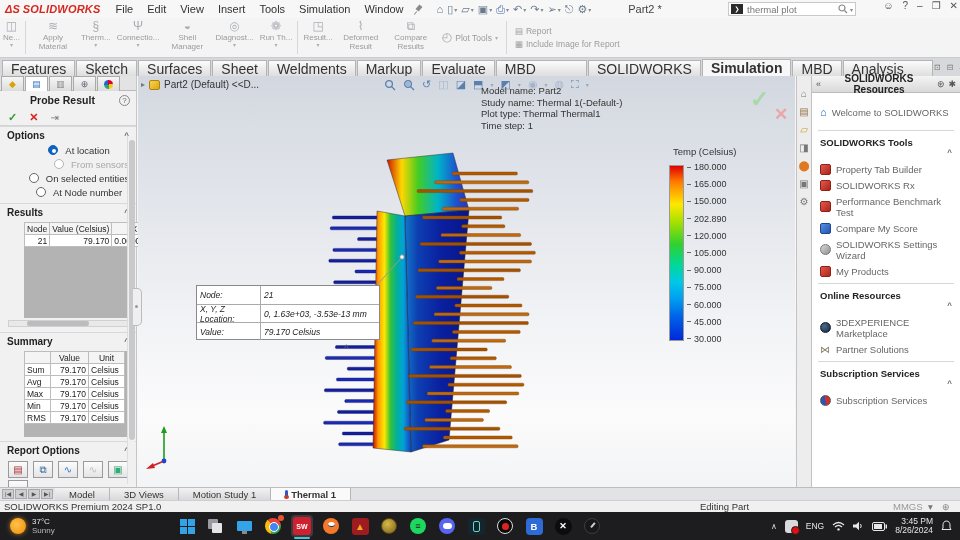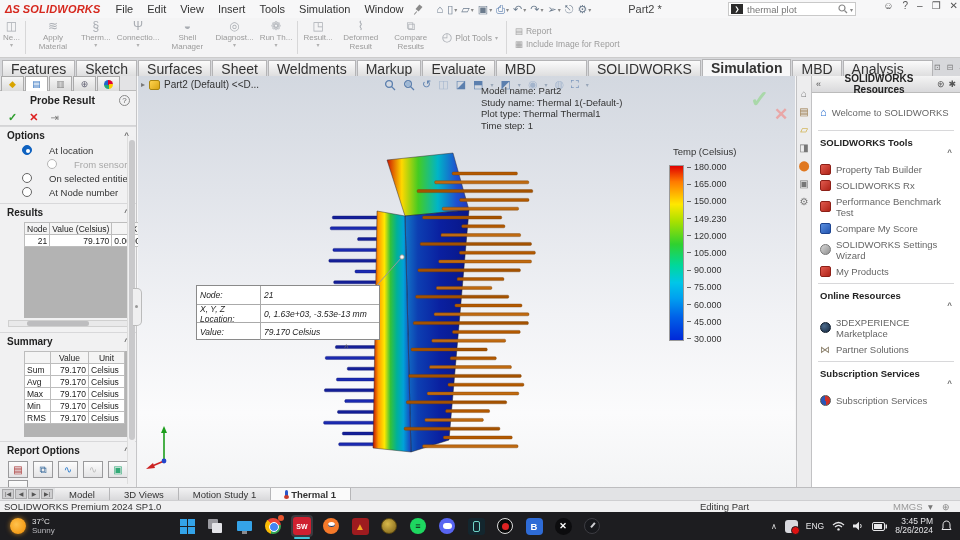--- a/index.html
+++ b/index.html
@@ -53,21 +53,21 @@
   .pie { width:9px; height:9px; border-radius:50%; background:conic-gradient(#d03 0 25%, #fc0 0 50%, #2a7 0 75%, #26c 0 100%); }
   .pm-title { display:flex; align-items:center; height:18px; padding:0 6px; }
   .pm-title b { flex:1; text-align:center; font-size:10.5px; color:#222; }
   .help-circ { width:11px; height:11px; border:1px solid #888; border-radius:50%; color:#666; font-size:8px; text-align:center; line-height:10px; }
   .pm-actions { display:flex; align-items:center; gap:12px; height:17px; padding:0 8px; border-bottom:1px solid #d4d4d6; }
   .ok-check { color:#2e9e2e; font-weight:bold; font-size:11px; }
   .x-cancel { color:#d22; font-weight:bold; font-size:11px; }
   .pin-btn { color:#777; font-size:10px; }
   .sect-hdr { display:flex; align-items:center; font-weight:bold; font-size:10px; color:#222; padding:3px 7px 2px; border-top:1px solid #d8d8da; }
   .sect-hdr .chev { margin-left:auto; color:#666; font-size:8px; }
-  .radio-row { display:flex; align-items:center; gap:17px; padding:1.5px 0 1.5px 22px; font-size:9.5px; }
+  .radio-row { display:flex; align-items:center; gap:7px; padding:1.5px 0 1.5px 22px; font-size:9.5px;justify-content:center; }
   .radio { width:10px; height:10px; border-radius:50%; border:1px solid #666; background:#fff; position:relative; flex:none; }
   .radio.sel { border-color:#0f62c0; background:#0f62c0; }
   .radio.sel:after { content:""; position:absolute; left:3px; top:3px; width:4px; height:4px; border-radius:50%; background:#fff; }
   .radio.dis { border-color:#b5b5b5; }
   .radio-row.dis { color:#a8a8a8;padding-left:47px; }
   .tbl-wrap { margin:2px 6px 2px 24px; background:#b3b3b3; }
   table { border-collapse:collapse; font-size:8.5px; color:#222; }
   td,th { border:1px solid #bdbdbd; background:#fff; padding:0 2px; height:12px; font-weight:normal; white-space:nowrap; }
   th { background:#f4f4f4; }
   .num { text-align:right; }
@@ -620,21 +620,21 @@
       <span class="callout-chev">˄</span>
 
       <div class="legend">
         <div class="legend-title">Temp (Celsius)</div>
         <div class="legend-body">
           <div class="legend-bar"></div>
           <div class="legend-ticks">
             <span>180.000</span>
             <span>165.000</span>
             <span>150.000</span>
-            <span>149.230</span>
+            <span>202.890</span>
             <span>120.000</span>
             <span>105.000</span>
             <span>90.000</span>
             <span>75.000</span>
             <span>60.000</span>
             <span>45.000</span>
             <span>30.000</span>
           </div>
         </div>
       </div>

